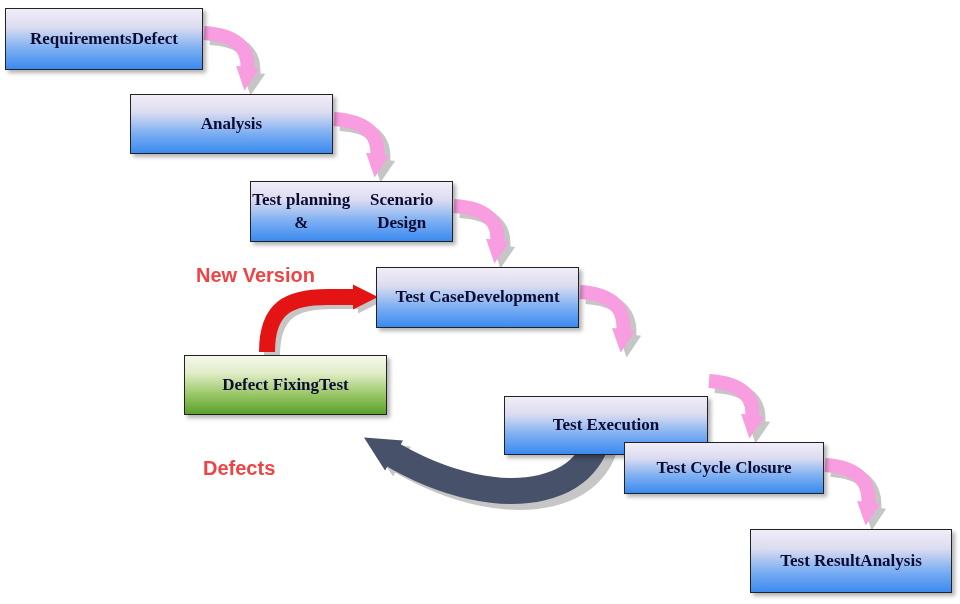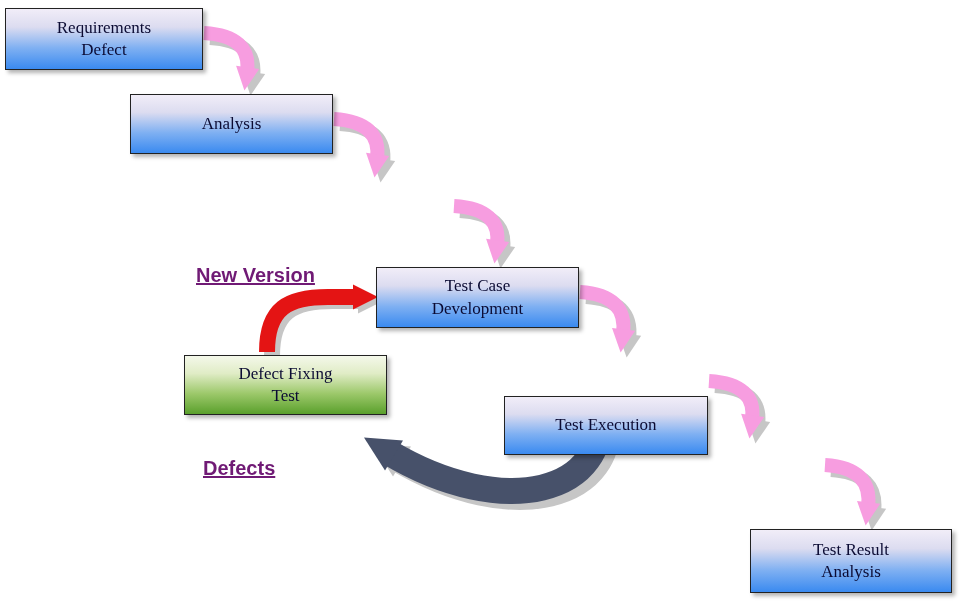--- a/index.html
+++ b/index.html
@@ -18,26 +18,26 @@
   svg.arrows {
     position: absolute;
     left: 0;
     top: 0;
     z-index: 1;
   }
   .stage {
     position: absolute;
     z-index: 2;
     display: flex;
-    flex-direction: column;
+    flex-direction: row;
     justify-content: center;
     align-items: center;
     text-align: center;
     border: 1px solid var(--border, #222222);
-    font-weight: normal;
+    font-weight: bold;
     font-size: 17px;
     line-height: 1.3;
     color: var(--text, #0b0b33);
     background: linear-gradient(180deg,
       var(--stage_gradient_top, #f1edf8) 0%,
       #dcdcf0 30%,
       #7fb0f2 65%,
       var(--stage_gradient_bottom, #3a8af0) 100%);
     box-shadow: 3px 3px 4px rgba(0,0,0,0.30);
   }
@@ -56,23 +56,22 @@
   .n5 { left: 624px; top: 442px; width: 198px; height: 50px; }
   .n6 { left: 750px; top: 529px; width: 200px; height: 62px; }
   .n7 { left: 184px; top: 355px; width: 201px; height: 58px; }
   .line { display: block; }
   .flow-label {
     position: absolute;
     z-index: 2;
     font-family: "Liberation Sans", sans-serif;
     font-weight: bold;
     font-size: 20px;
-    color: #701a75;
+    color: #ef4444;
     white-space: nowrap;
-    text-decoration: underline;
   }
   #label-new-version { left: 196px; top: 264px; }
   #label-defects     { left: 203px; top: 457px; text-align: right; }
 
   .s-pink { stroke: var(--arrow_pink, #f79de0); fill: none; }
   .s-red  { stroke: var(--arrow_red,  #e41414); fill: none; }
   .s-dark { stroke: var(--arrow_dark, #47516a); fill: none; }
   .s-sh   { stroke: var(--shadow,    #c6c6c6); fill: none; }
   .f-pink { fill: var(--arrow_pink, #f79de0); }
   .f-red  { fill: var(--arrow_red,  #e41414); }
@@ -131,30 +130,37 @@
 
   <div class="stage n0">
     <span class="line">Requirements</span>
     <span class="line">Defect</span>
   </div>
 
   <div class="stage n1">
     <span class="line">Analysis</span>
   </div>
 
+  <div class="stage n2">
+    <span class="line">Test planning &amp;</span>
+    <span class="line">Scenario Design</span>
+  </div>
 
   <div class="stage n3">
     <span class="line">Test Case</span>
     <span class="line">Development</span>
   </div>
 
   <div class="stage n4">
     <span class="line">Test Execution</span>
   </div>
 
+  <div class="stage n5">
+    <span class="line">Test Cycle Closure</span>
+  </div>
 
   <div class="stage n6">
     <span class="line">Test Result</span>
     <span class="line">Analysis</span>
   </div>
 
   <div class="stage green n7">
     <span class="line">Defect Fixing</span>
     <span class="line">Test</span>
   </div>

